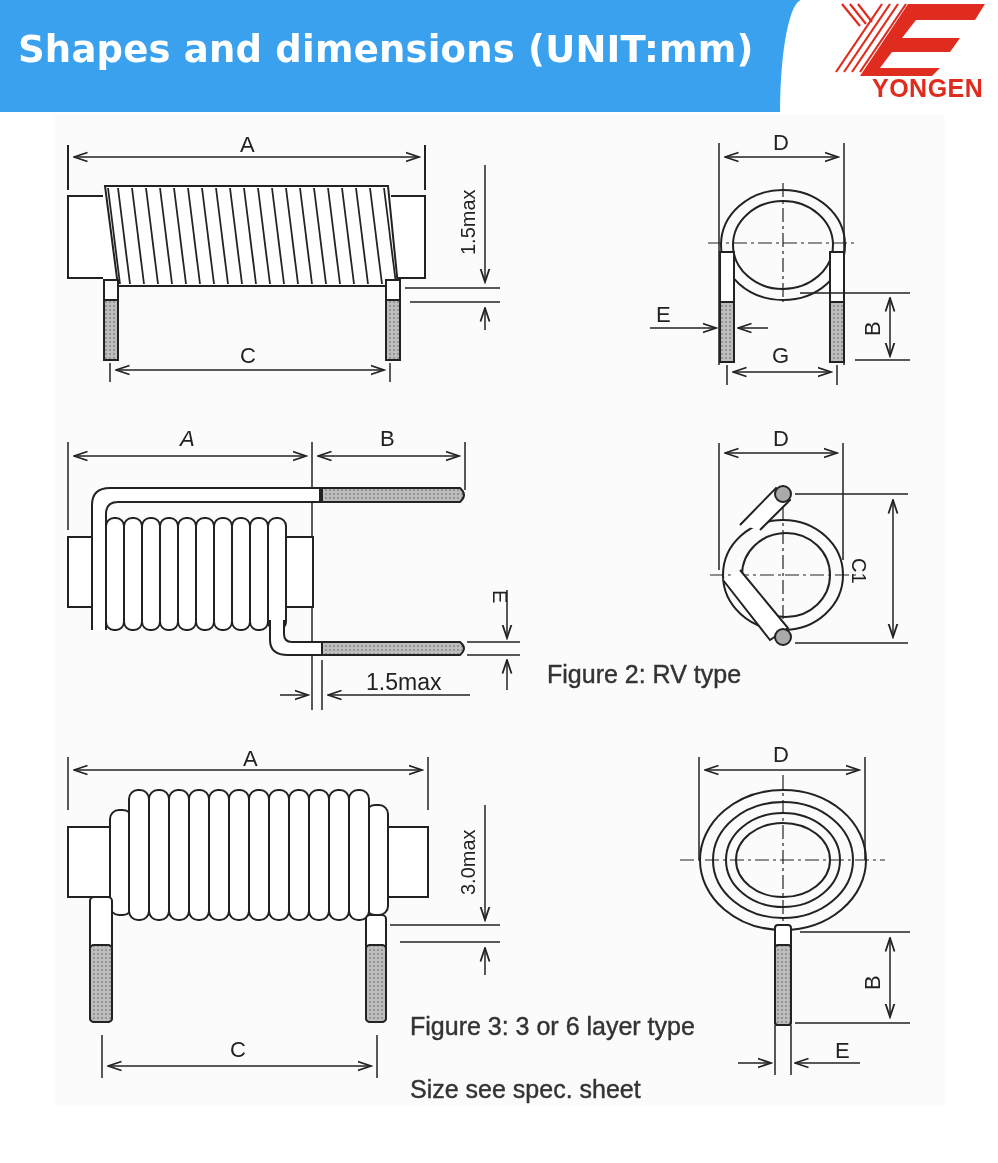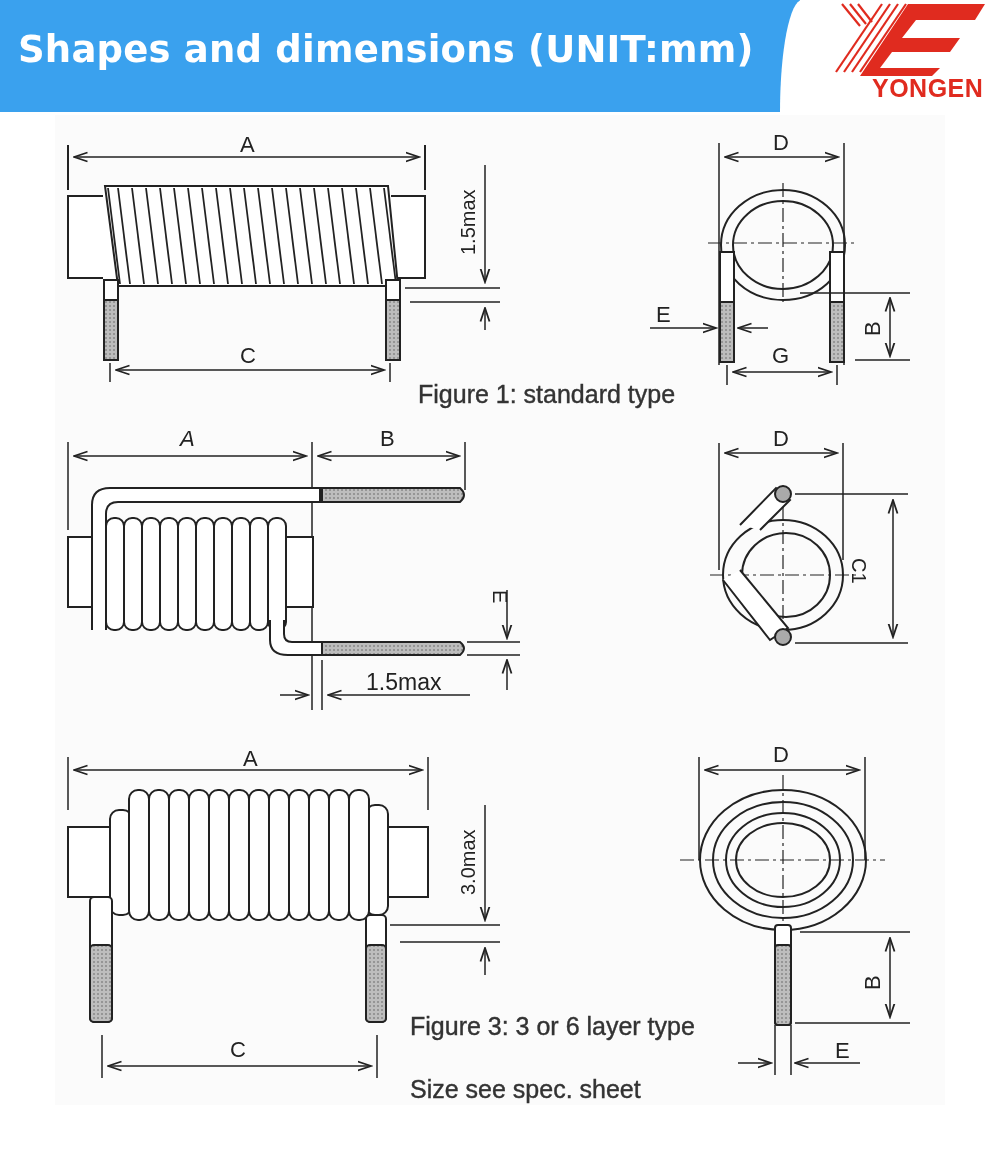--- a/index.html
+++ b/index.html
@@ -231,16 +231,16 @@
       <line x1="775" y1="1025" x2="775" y2="1075" stroke-width="1.5"></line>
       <line x1="791" y1="1025" x2="791" y2="1075" stroke-width="1.5"></line>
       <line x1="738" y1="1063" x2="771" y2="1063" marker-end="url(#arr)" stroke-width="1.5"></line>
       <line x1="860" y1="1063" x2="795" y2="1063" marker-end="url(#arr)" stroke-width="1.5"></line>
     </g>
     <text class="svgtext" x="773" y="762" font-size="22">D</text>
     <text class="svgtext" font-size="22" transform="translate(880,990) rotate(-90)">B</text>
     <text class="svgtext" x="835" y="1058" font-size="22">E</text>
   </svg>
 
-  <div class="caption" style="left:363px; top:265px;">Figure 1: standard type</div>
+  <div class="caption" style="left:492px; top:545px;">Figure 2: RV type</div>
   <div class="caption" style="left:355px; top:897px;">Figure 3: 3 or 6 layer type</div>
   <div class="caption" style="left:355px; top:960px;">Size see spec. sheet</div>
 </div>
 
 </body></html>

